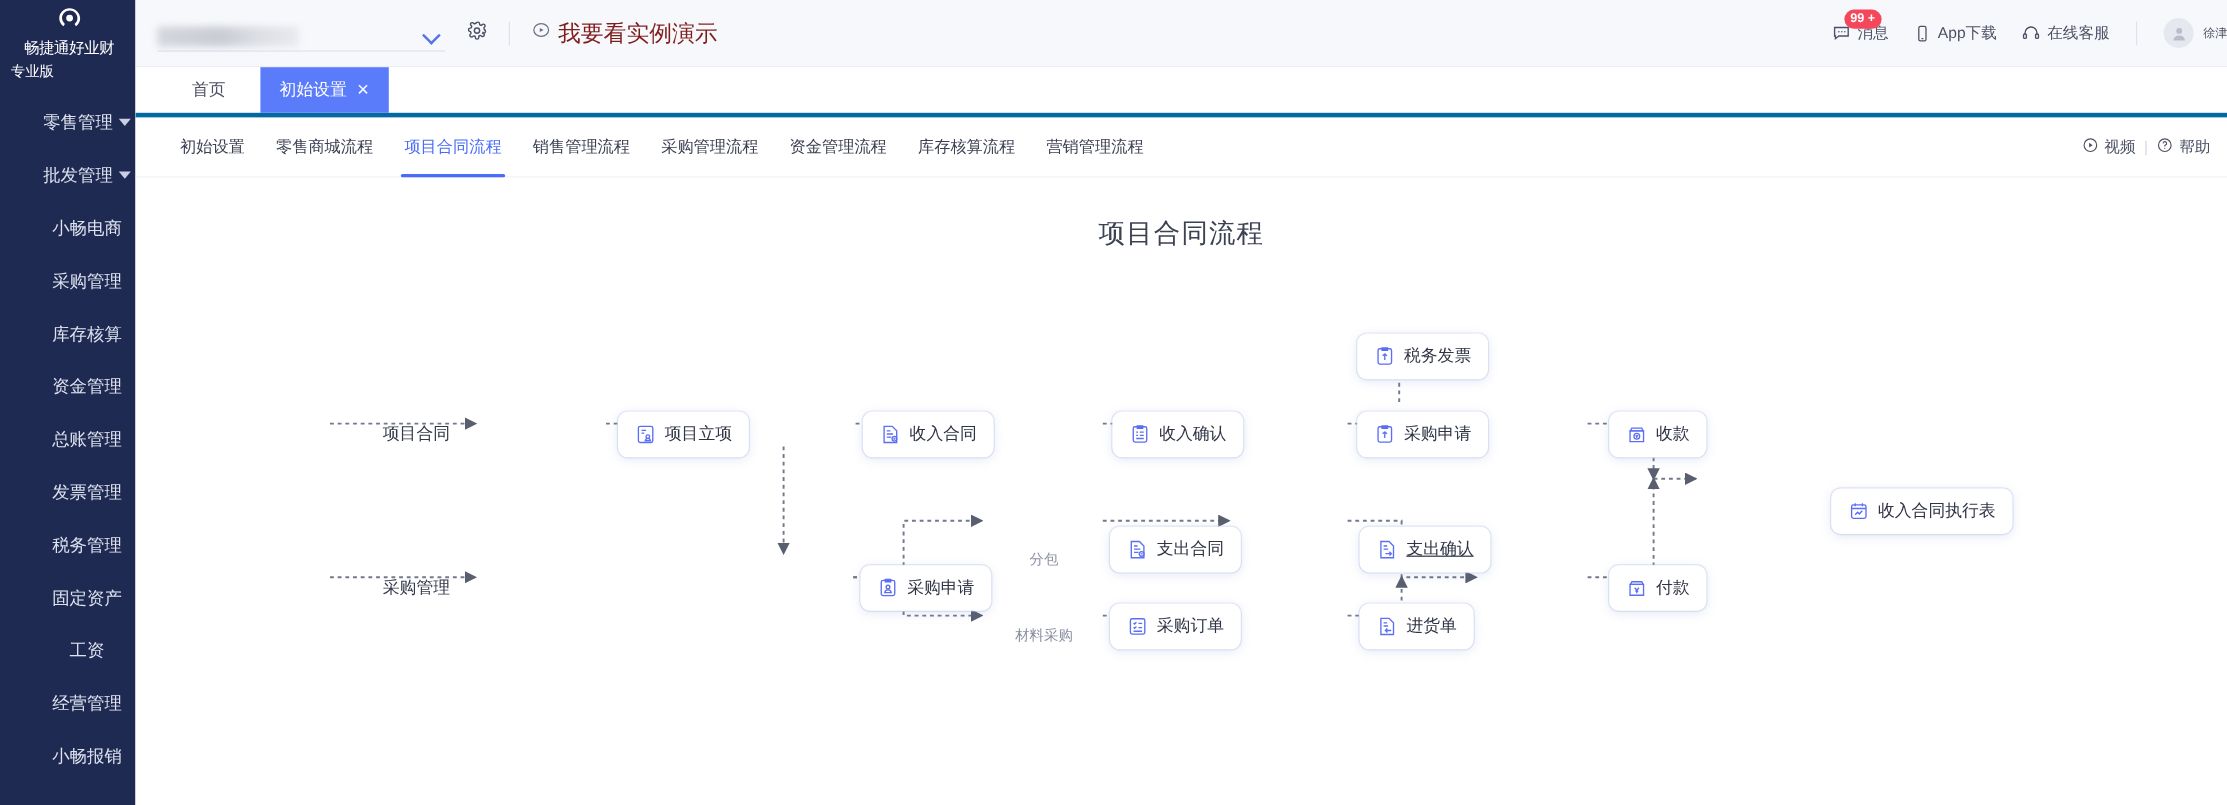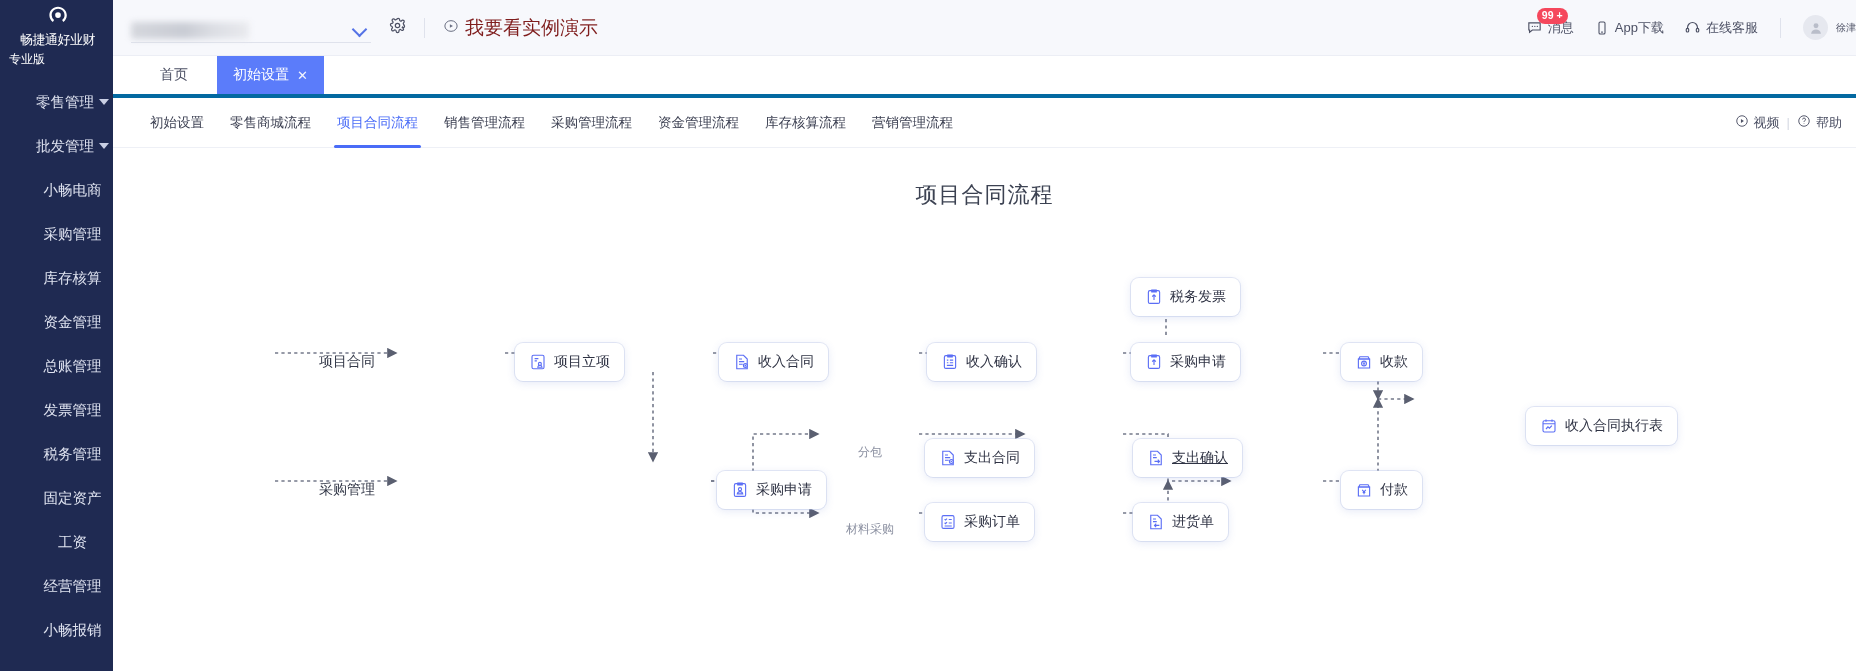--- a/index.html
+++ b/index.html
@@ -360,21 +360,21 @@
 
           <path d="M1210 333 H1265 V251"></path>
         </g>
       </svg>
 
       <div id="labels">
           <div class="rowlabel" style="left: 206px; top: 205px;">项目合同</div>
           <div class="rowlabel" style="left: 206px; top: 333px;">采购管理</div>
         </div>
       <div id="edgelabels">
-          <div class="edgelabel" style="left: 745px; top: 296px;">分包</div>
+          <div class="edgelabel" style="left: 745px; top: 310px;">分包</div>
           <div class="edgelabel" style="left: 733px; top: 373px;">材料采购</div>
         </div>
       <div id="nodes">
           <div class="node" style="left: 402px; top: 195px;">
             <span class="ic"><svg viewBox="0 0 24 24" width="18" height="18" fill="none" stroke="#5b6ef5" stroke-width="1.5">
                 <rect x="4" y="3" width="16" height="18" rx="2"></rect>
                 <path d="M7.5 7.5h5M7.5 10.5h3"></path>
                 <circle cx="14.5" cy="14.5" r="2"></circle>
                 <path d="M11.6 19c.3-1.6 1.5-2.6 2.9-2.6s2.6 1 2.9 2.6z"></path>
               </svg></span>

